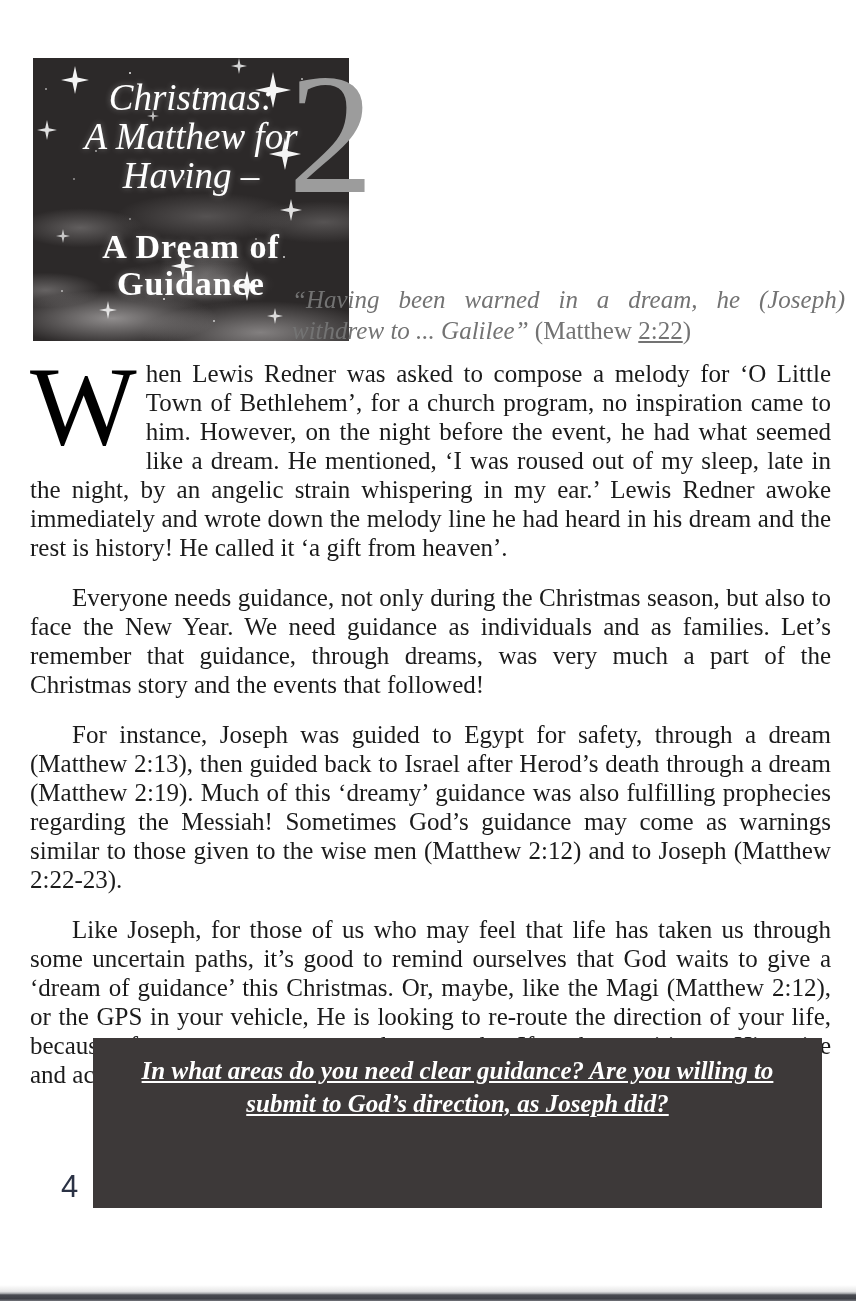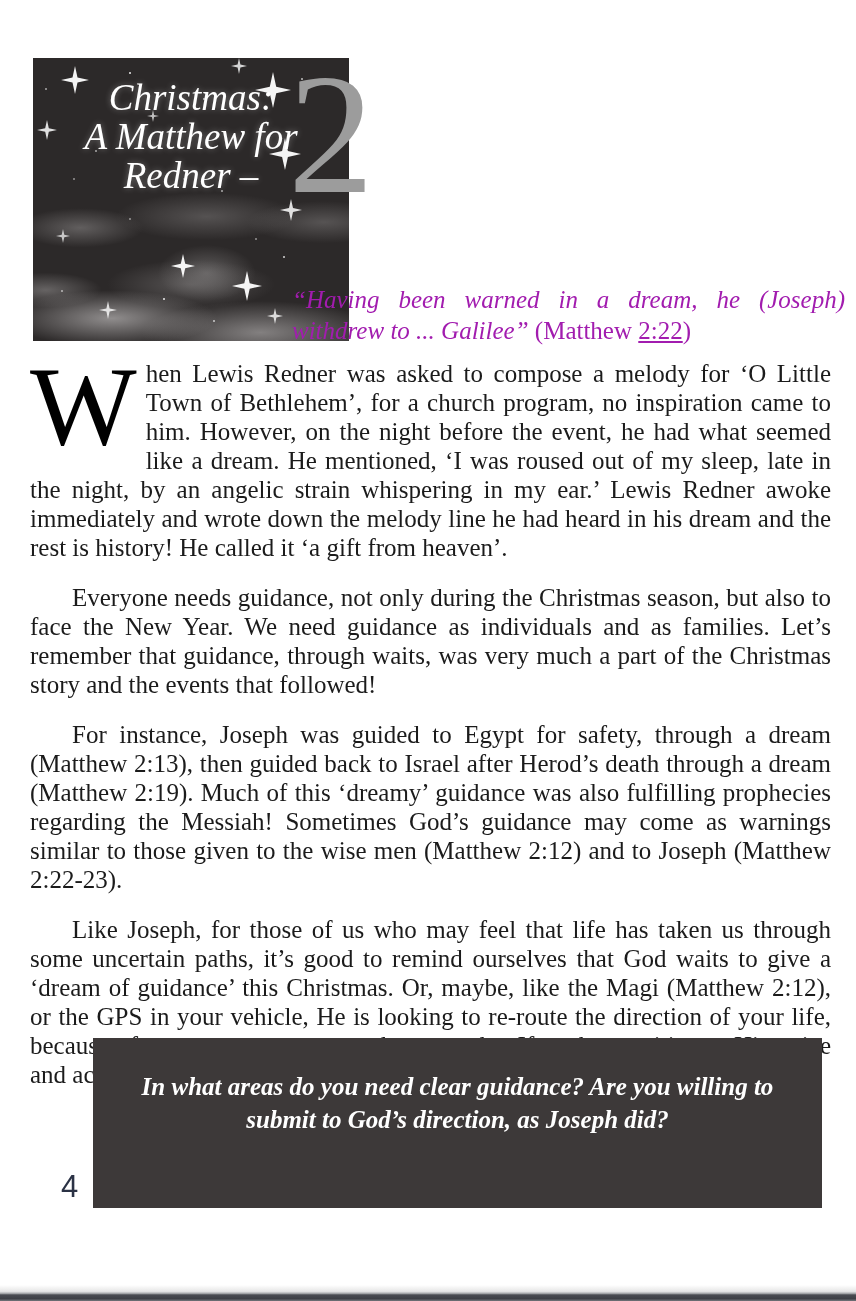--- a/index.html
+++ b/index.html
@@ -50,21 +50,21 @@
 
   
   .chapter-number {
     position:absolute; left:288px; top:48px; font-size:172px; line-height:1;
     color:#9c9c9c; font-family:"Liberation Serif",serif;
   }
 
   
   .scripture {
     position:absolute; left:292px; top:284px; width:553px;
-    font-size:25px; line-height:31px; text-align:justify; color:#a21caf;
+    font-size:25px; line-height:31px; text-align:justify; color:#737373;
   }
   .scripture .quote { font-style:italic; }
   .scripture .verse { text-decoration:underline; }
 
   
   .body-copy {
     position:absolute; left:30px; top:359px; width:801px;
     font-size:25px; line-height:29px; text-align:justify; color:#1b1b1b;
   }
   .body-copy p { margin:0 0 21px 0; }
@@ -73,21 +73,21 @@
     float:left; font-size:113px; line-height:88px; padding:3px 9px 0 0; color:#000;
   }
 
   
   .callout {
     position:absolute; left:93px; top:1038px; width:729px; height:170px;
     background:#3d3939; color:#ffffff; font-style:italic; font-weight:bold;
     text-align:center; box-sizing:border-box; padding:16px 24px 0;
     font-size:25px; line-height:33px;
   }
-  .callout p { margin:16px 0 14px 0; }
+  .callout p { margin:0 0 14px 0;text-decoration:underline; }
 
   
   .page-number {
     position:absolute; left:61px; top:1170px; font-size:31px; line-height:34px;
     color:#2b3245; font-family:"Liberation Sans",sans-serif;
   }
   .footer-bar {
     position:absolute; left:0; top:1285px; width:856px; height:16px;
     background:linear-gradient(180deg,#ffffff 0%,#e6e6e6 40%,#aeb0b3 52%,#4a4c52 62%,#3e4046 85%,#74767c 100%);
   }
@@ -111,34 +111,38 @@
         <path opacity=".95" d="M214 213 L216.7 225.3 L229 228 L216.7 230.7 L214 243 L211.3 230.7 L199 228 L211.3 225.3 Z"></path>
         <path opacity=".8" d="M75 243 L76.6 250.4 L84 252 L76.6 253.6 L75 261 L73.4 253.6 L66 252 L73.4 250.4 Z"></path>
         <path opacity=".8" d="M242 250 L243.4 256.6 L250 258 L243.4 259.4 L242 266 L240.6 259.4 L234 258 L240.6 256.6 Z"></path>
         <path opacity=".7" d="M120 52 L121.1 56.9 L126 58 L121.1 59.1 L120 64 L118.9 59.1 L114 58 L118.9 56.9 Z"></path>
         <path opacity=".7" d="M30 171 L31.3 176.7 L37 178 L31.3 179.3 L30 185 L28.7 179.3 L23 178 L28.7 176.7 Z"></path>
       </g>
     </svg>
     <div class="series-title">
       <div>Christmas:</div>
       <div>A Matthew for</div>
-      <div>Redner –</div>
+      <div>Having –</div>
+    </div>
+    <div class="chapter-title">
+      <div>A Dream of</div>
+      <div>Guidance</div>
     </div>
   </div>
 
   <div class="chapter-number">2</div>
 
   <div class="scripture">
     <span class="quote">“Having been warned in a dream, he (Joseph) withdrew to ... Galilee”</span>
     <span class="ref"><span>(Matthew </span><span class="verse">2:22</span><span>)</span></span>
   </div>
 
   <div class="body-copy">
     <p><span class="dropcap">W</span><span>hen Lewis Redner was asked to compose a melody for ‘O Little Town of Bethlehem’, for a church program, no inspiration came to him. However, on the night before the event, he had what seemed like a dream. He mentioned, ‘I was roused out of my sleep, late in the night, by an angelic strain whispering in my ear.’ Lewis Redner awoke immediately and wrote down the melody line he had heard in his dream and the rest is history! He called it ‘a gift from heaven’.</span></p>
-    <p class="indent">Everyone needs guidance, not only during the Christmas season, but also to face the New Year. We need guidance as individuals and as families. Let’s remember that guidance, through waits, was very much a part of the Christmas story and the events that followed!</p>
+    <p class="indent">Everyone needs guidance, not only during the Christmas season, but also to face the New Year. We need guidance as individuals and as families. Let’s remember that guidance, through dreams, was very much a part of the Christmas story and the events that followed!</p>
     <p class="indent">For instance, Joseph was guided to Egypt for safety, through a dream (Matthew 2:13), then guided back to Israel after Herod’s death through a dream (Matthew 2:19). Much of this ‘dreamy’ guidance was also fulfilling prophecies regarding the Messiah! Sometimes God’s guidance may come as warnings similar to those given to the wise men (Matthew 2:12) and to Joseph (Matthew 2:22-23).</p>
     <p class="indent">Like Joseph, for those of us who may feel that life has taken us through some uncertain paths, it’s good to remind ourselves that God waits to give a ‘dream of guidance’ this Christmas. Or, maybe, like the Magi (Matthew 2:12), or the GPS in your vehicle, He is looking to re-route the direction of your life, because of a wrong turn you are about to take. If so, be sensitive to His voice and act now.</p>
   </div>
 
   <div class="callout">
     <p>In what areas do you need clear guidance? Are you willing to submit to God’s direction, as Joseph did?</p>
   </div>
 
   <div class="page-number">4</div>
 

